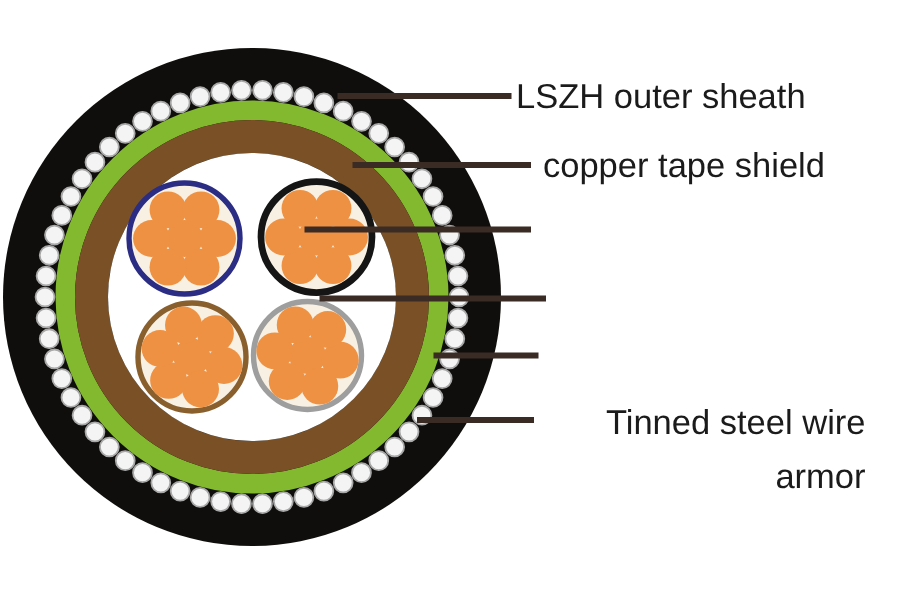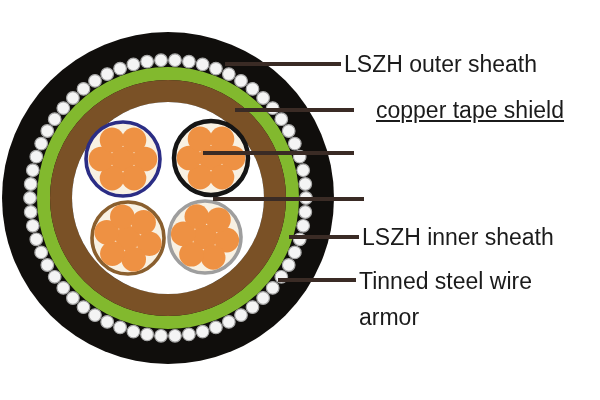--- a/index.html
+++ b/index.html
@@ -2,25 +2,25 @@
 <html><head>
 <meta charset="utf-8">
 <style>
   html,body{margin:0;padding:0;background:#ffffff;}
   .stage{position:relative;width:600px;height:400px;background:#ffffff;overflow:hidden;
          font-family:"Liberation Sans", sans-serif;}
   .stage svg{position:absolute;left:0;top:0;}
   .lbl{position:absolute;font-size:23px;line-height:36px;color:#1b1b1b;white-space:nowrap;
        letter-spacing:0px;}
   .lbl-1{top:46px;left:344px;}
-  .lbl-2{top:92px;left:376px;text-decoration:underline;}
+  .lbl-2{top:92px;left:362px;}
   .lbl-3{top:134px;left:357px;}
   .lbl-4{top:180px;left:367px;}
   .lbl-5{top:219px;left:362px;}
-  .lbl-6{top:263px;left:359px;width:218px;white-space:normal;}
+  .lbl-6{top:263px;left:359px;width:218px;white-space:normal;text-align:right;}
 </style>
 </head>
 <body>
 
 <div class="stage">
 
   <svg width="600" height="400" viewBox="0 0 600 400">
 
     <circle cx="168" cy="198" r="166" fill="#100e0c"></circle>
 
@@ -143,16 +143,15 @@
       <rect x="235" y="108" width="119" height="4" fill="#3a2b25"></rect>
       <rect x="203" y="151" width="151" height="4" fill="#3a2b25"></rect>
       <rect x="213" y="197" width="151" height="4" fill="#3a2b25"></rect>
       <rect x="289" y="235" width="70" height="4" fill="#3a2b25"></rect>
       <rect x="278" y="278" width="78" height="4" fill="#3a2b25"></rect>
     </g>
   </svg>
 
   <div class="lbl lbl-1">LSZH outer sheath</div>
   <div class="lbl lbl-2">copper tape shield</div>
-  <div class="lbl lbl-5">LSZH inner sheath</div>
   <div class="lbl lbl-6">Tinned steel wire armor</div>
 
 </div>
 
 </body></html>

